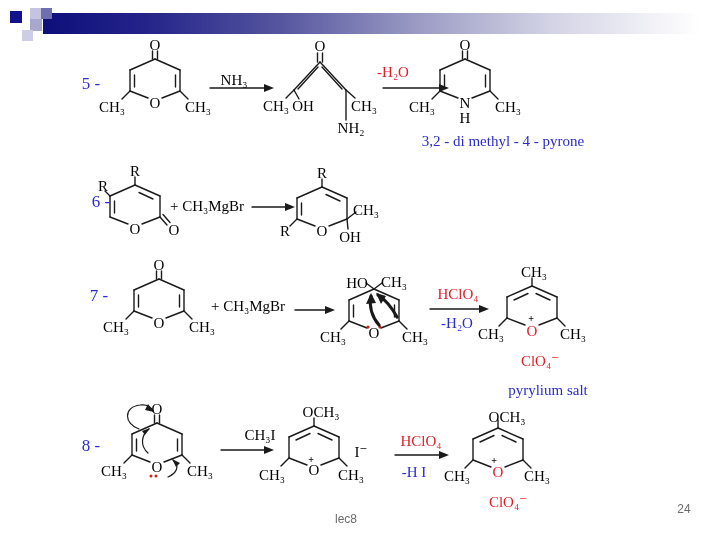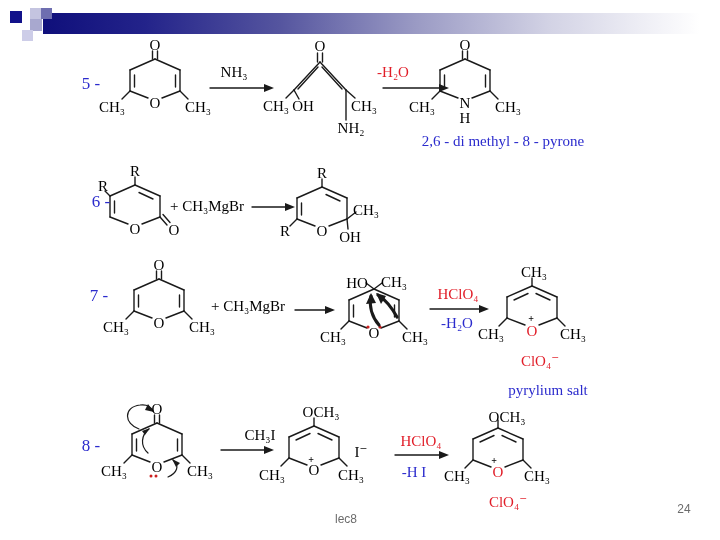--- a/index.html
+++ b/index.html
@@ -229,33 +229,33 @@
     <line x1="395" y1="455" x2="439" y2="455"></line>
       <polygon points="449,455 439,451 439,459"></polygon>
   </g>
 </svg>
 
 <div class="lbl num" style="left:91px;top:83px">5 -</div>
 <div class="lbl" style="left:155px;top:45px">O</div>
 <div class="lbl" style="left:155px;top:103px">O</div>
 <div class="lbl" style="left:112px;top:107px">CH₃</div>
 <div class="lbl" style="left:198px;top:107px">CH₃</div>
-<div class="lbl" style="left:234px;top:72px">NH₃</div>
+<div class="lbl" style="left:234px;top:80px">NH₃</div>
 <div class="lbl" style="left:320px;top:46px">O</div>
 <div class="lbl" style="left:276px;top:106px">CH₃</div>
 <div class="lbl" style="left:303px;top:106px">OH</div>
 <div class="lbl" style="left:364px;top:106px">CH₃</div>
 <div class="lbl" style="left:351px;top:128px">NH₂</div>
 <div class="lbl red" style="left:393px;top:72px">-H₂O</div>
 <div class="lbl" style="left:465px;top:45px">O</div>
 <div class="lbl" style="left:465px;top:103px">N</div>
 <div class="lbl" style="left:465px;top:118px">H</div>
 <div class="lbl" style="left:422px;top:107px">CH₃</div>
 <div class="lbl" style="left:508px;top:107px">CH₃</div>
-<div class="lbl blue" style="left:503px;top:141px">2,6 - di methyl - 8 - pyrone</div>
+<div class="lbl blue" style="left:503px;top:141px">3,2 - di methyl - 4 - pyrone</div>
 
 <div class="lbl num" style="left:101px;top:201px">6 -</div>
 <div class="lbl" style="left:135px;top:171px">R</div>
 <div class="lbl" style="left:103px;top:186px">R</div>
 <div class="lbl" style="left:135px;top:229px">O</div>
 <div class="lbl" style="left:174px;top:230px">O</div>
 <div class="lbl" style="left:207px;top:206px">+ CH₃MgBr</div>
 <div class="lbl" style="left:322px;top:173px">R</div>
 <div class="lbl" style="left:285px;top:231px">R</div>
 <div class="lbl" style="left:366px;top:210px">CH₃</div>

